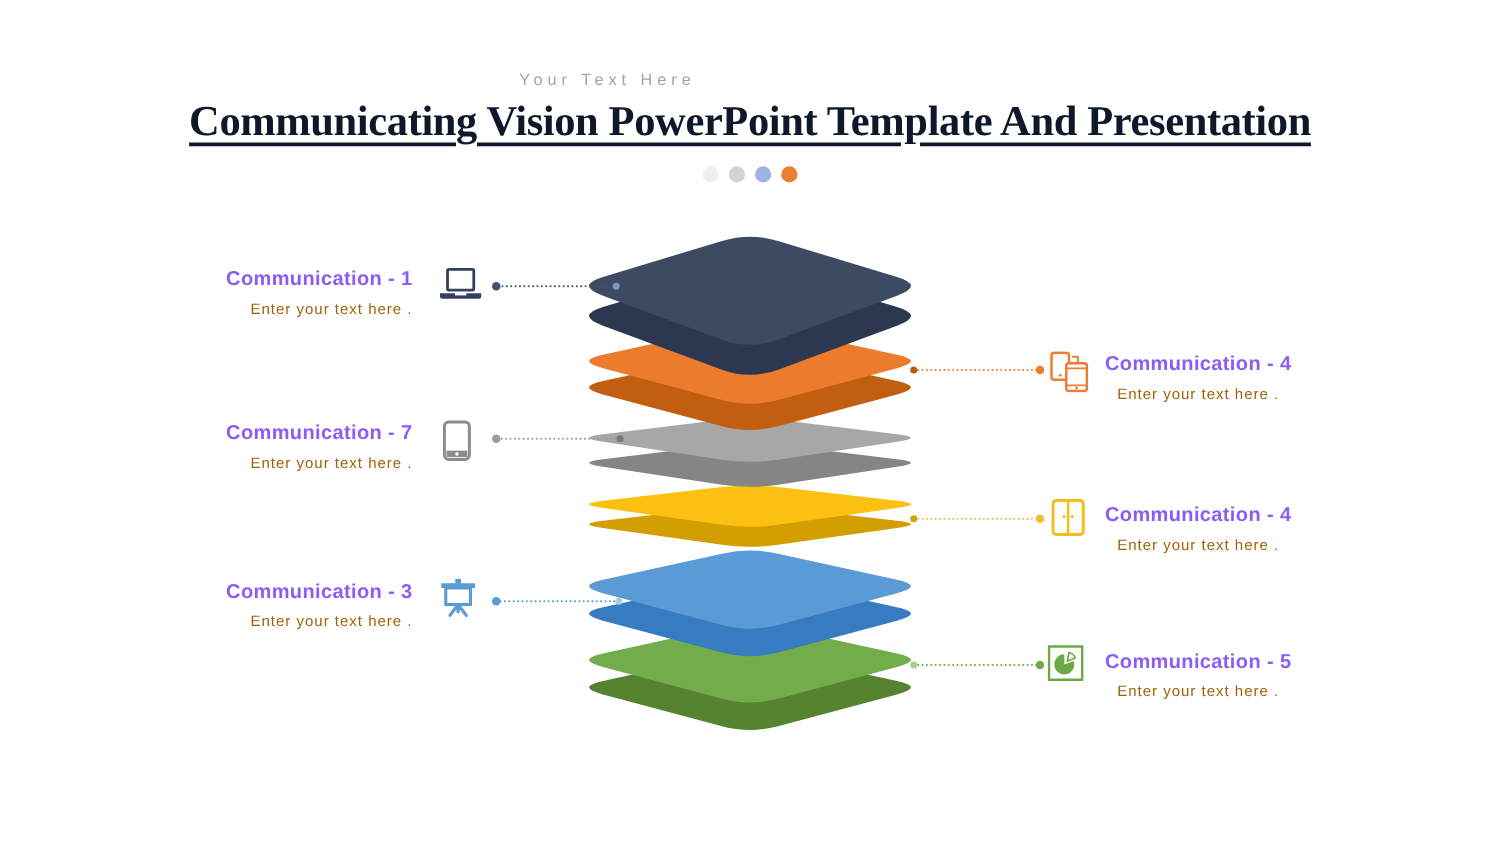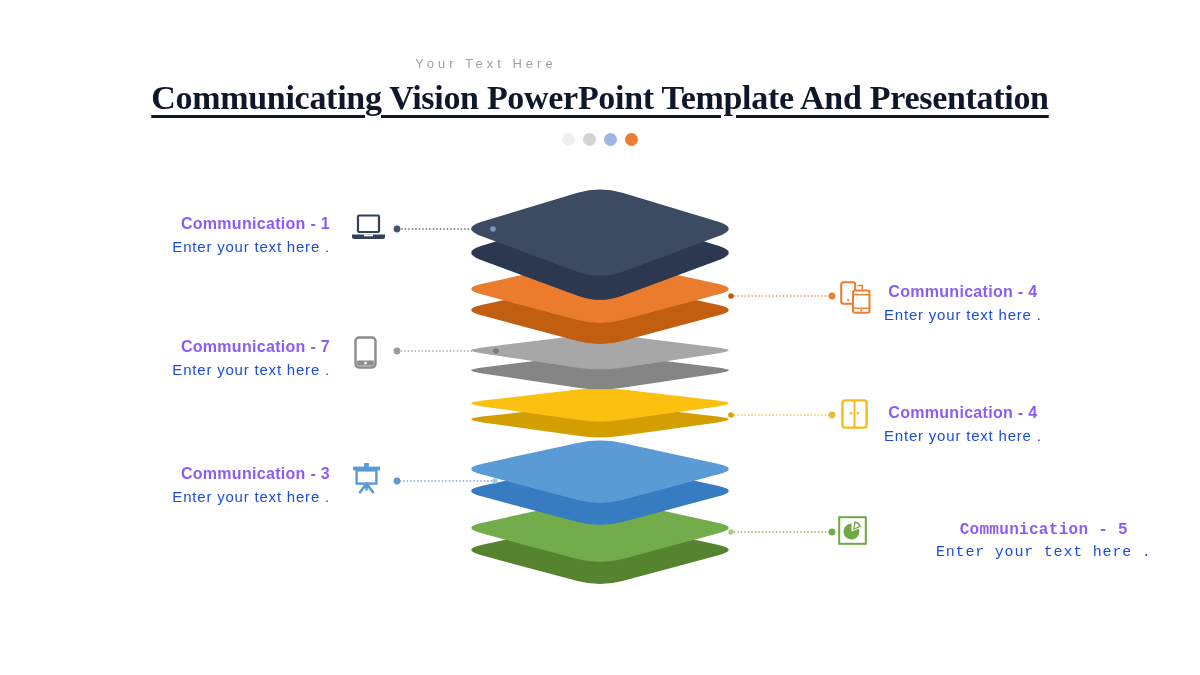--- a/index.html
+++ b/index.html
@@ -12,21 +12,21 @@
          font-family:"Liberation Serif",serif;font-weight:700;font-size:34px;color:#0f172a;
          letter-spacing:-0.3px;}
   .title span{text-decoration:underline;text-decoration-thickness:2.5px;text-underline-offset:6px;}
   .pdots{position:absolute;top:133px;left:0;width:1200px;display:flex;justify-content:center;gap:8px;}
   .pdots span{width:13px;height:13px;border-radius:50%;display:block;}
   
   #diagram{position:absolute;left:0;top:0;}
   
   .label{position:absolute;}
   .label .t{font-size:16px;font-weight:700;color:#8b5cf6;letter-spacing:0.3px;line-height:18px;}
-  .label .s{font-size:15px;color:#1d4ed8;letter-spacing:0.8px;margin-top:7px;line-height:14px;}
+  .label .s{font-size:12px;color:#a16207;letter-spacing:0.8px;margin-top:7px;line-height:14px;}
   .label.left-side{text-align:right;}
   .label.right-side{text-align:center;}
   
   .icon{position:absolute;}
   .ic-navy{color:#33415c;} .ic-gray{color:#8c8c8c;} .ic-blue{color:#5b9bd5;}
   .ic-orange{color:#ed7d31;} .ic-yellow{color:#f5bc1a;} .ic-green{color:#6fa846;}
 </style>
 </head>
 <body>
 
@@ -88,21 +88,21 @@
   </div>
 
   <div class="label right-side" style="top:283px;left:884px;">
     <div class="t">Communication - 4</div>
     <div class="s">Enter your text here .</div>
   </div>
   <div class="label right-side" style="top:404px;left:884px;">
     <div class="t">Communication - 4</div>
     <div class="s">Enter your text here .</div>
   </div>
-  <div class="label right-side" style="top:521px;left:936px;font-family:Liberation Mono, monospace;">
+  <div class="label right-side" style="top:521px;left:884px;">
     <div class="t">Communication - 5</div>
     <div class="s">Enter your text here .</div>
   </div>
 
   <svg class="icon ic-navy" style="left:346px;top:213px;" width="44" height="31" viewBox="0 0 44 31">
     <rect x="12" y="2.5" width="21" height="16.5" rx="1" fill="none" stroke="currentColor" stroke-width="2.2"></rect>
     <path d="M6 21.5 h33 v2.4 a2 2 0 0 1 -2 2 h-29 a2 2 0 0 1 -2 -2 z" fill="currentColor"></path>
     <rect x="18" y="21.5" width="9" height="1.8" fill="#ffffff"></rect>
   </svg>
 

